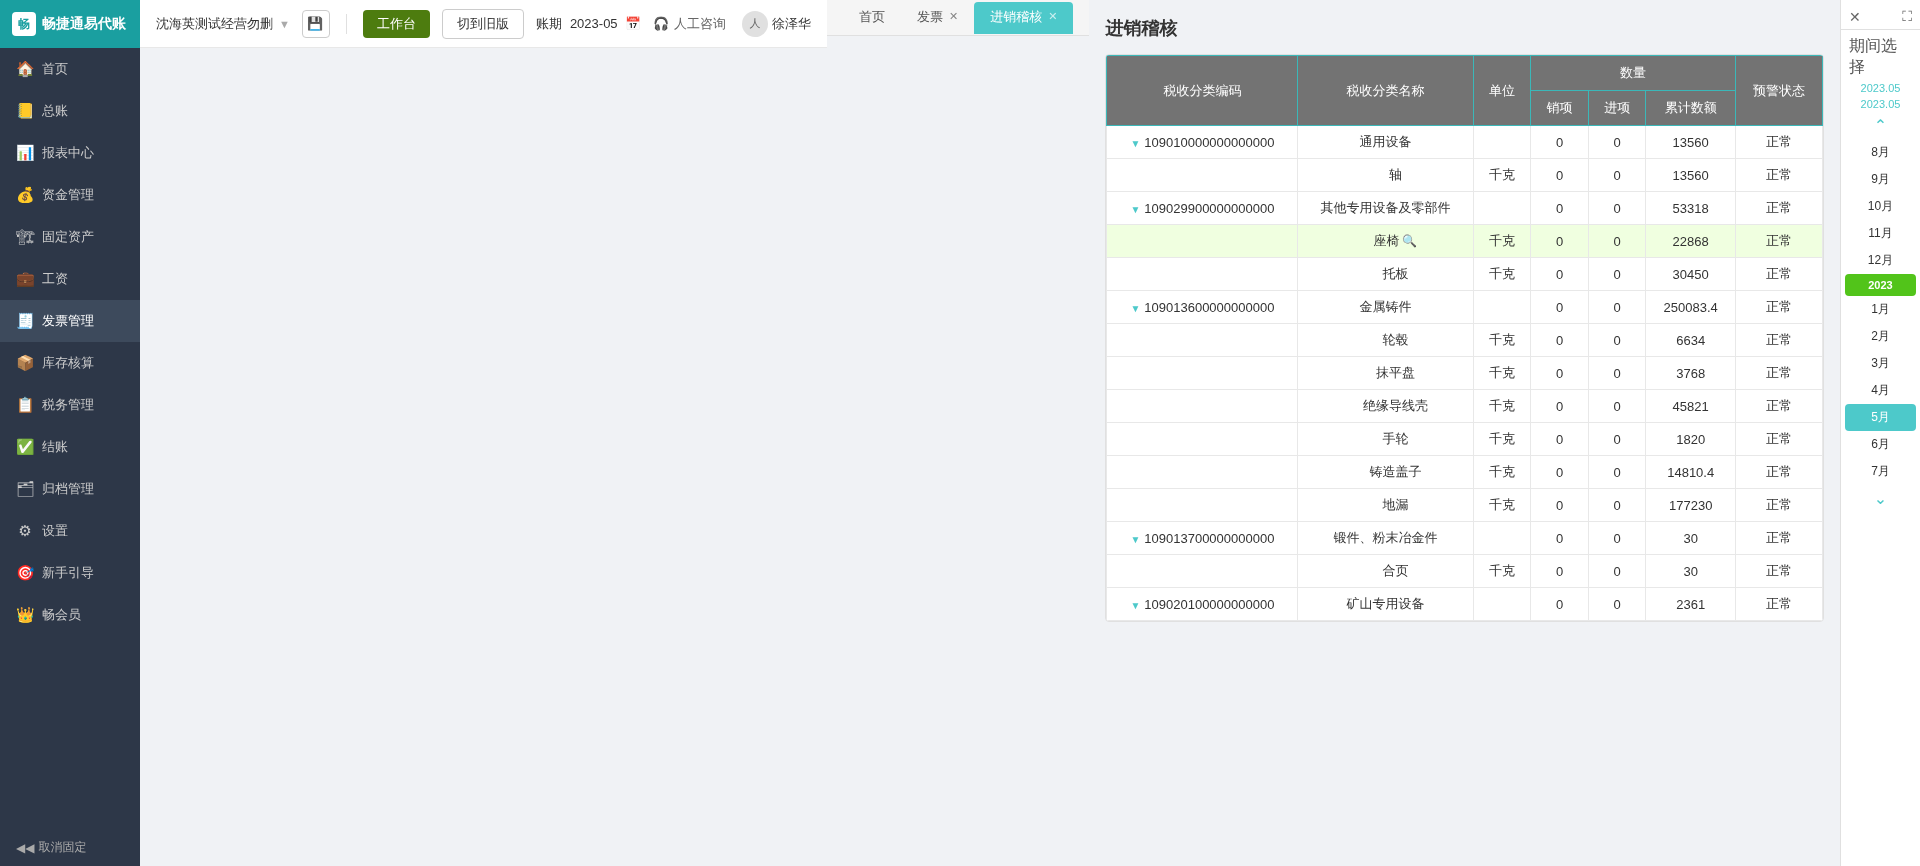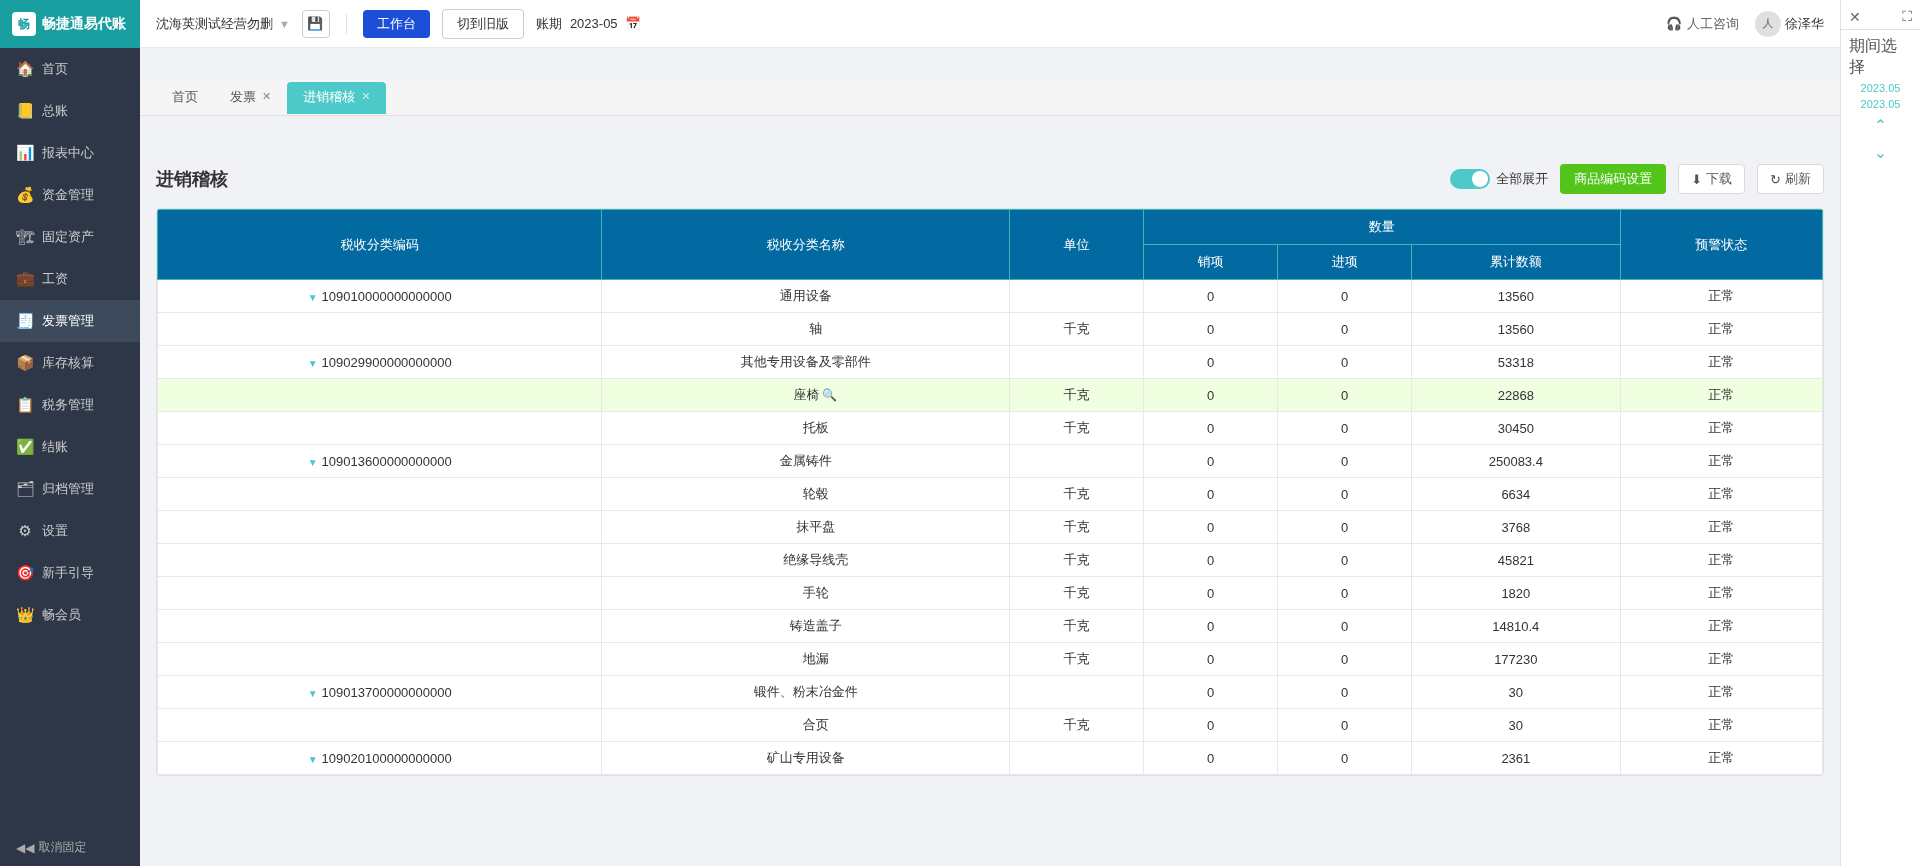--- a/index.html
+++ b/index.html
@@ -11,30 +11,30 @@
     
     .sidebar { width: 140px; background: #2d3748; color: #ccc; display: flex; flex-direction: column; flex-shrink: 0; }
     .sidebar-logo { background: #1a9fa0; color: #fff; padding: 10px 12px; font-size: 14px; font-weight: bold; display: flex; align-items: center; gap: 6px; height: 48px; }
     .sidebar-logo-icon { width: 24px; height: 24px; background: #fff; border-radius: 4px; display: flex; align-items: center; justify-content: center; color: #1a9fa0; font-size: 12px; font-weight: bold; }
     .sidebar-item { display: flex; align-items: center; gap: 8px; padding: 12px 16px; cursor: pointer; color: #ccc; font-size: 13px; }
     .sidebar-item.active { background: #3d4a5c; color: #fff; }
     .sidebar-item-icon { width: 18px; text-align: center; font-size: 15px; }
     .sidebar-bottom { margin-top: auto; padding: 10px 16px; color: #aaa; font-size: 12px; display: flex; align-items: center; gap: 4px; cursor: pointer; }
 
     
-    .main-area { flex: 1; display: flex; flex-direction: column; overflow: hidden; gap: 32px; }
+    .main-area { flex: 1; display: flex; flex-direction: row; overflow: hidden; }
 
     
     .topbar { background: #fff; height: 48px; display: flex; align-items: center; padding: 0 16px; border-bottom: 1px solid #e8e8e8; gap: 12px; }
     .topbar-company { display: flex; align-items: center; gap: 6px; color: #333; font-size: 13px; }
     .topbar-company-name { font-weight: 500; }
     .topbar-separator { width: 1px; height: 20px; background: #e0e0e0; margin: 0 4px; }
     .topbar-save-icon { width: 28px; height: 28px; border: 1px solid #ccc; border-radius: 4px; display: flex; align-items: center; justify-content: center; cursor: pointer; color: #666; }
     .topbar-btn { padding: 5px 14px; border-radius: 4px; border: none; cursor: pointer; font-size: 13px; }
-    .topbar-btn-primary { background: #1d4ed8; color: #fff; }
+    .topbar-btn-primary { background: #4d7c0f; color: #fff; }
     .topbar-btn-outline { background: #fff; border: 1px solid #ccc; color: #333; }
     .topbar-period { display: flex; align-items: center; gap: 4px; font-size: 13px; color: #333; }
     .topbar-right { margin-left: auto; display: flex; align-items: center; gap: 16px; }
     .topbar-help { display: flex; align-items: center; gap: 4px; color: #666; font-size: 13px; cursor: pointer; }
     .topbar-user { display: flex; align-items: center; gap: 4px; color: #333; font-size: 13px; cursor: pointer; }
     .user-avatar { width: 26px; height: 26px; border-radius: 50%; background: #e0e0e0; display: flex; align-items: center; justify-content: center; font-size: 11px; color: #666; }
 
     
     .tabs-bar { background: #f5f5f5; border-bottom: 1px solid #e0e0e0; display: flex; align-items: center; padding: 0 16px; height: 36px; gap: 0; }
     .tab-item { padding: 6px 16px; font-size: 13px; cursor: pointer; color: #555; display: flex; align-items: center; gap: 6px; border-bottom: 2px solid transparent; }
@@ -49,21 +49,21 @@
     .page-title { font-size: 18px; font-weight: bold; color: #333; }
     .page-actions { display: flex; align-items: center; gap: 12px; }
     .toggle-switch { display: flex; align-items: center; gap: 6px; font-size: 13px; }
     .toggle-track { width: 40px; height: 20px; background: #4dc9ca; border-radius: 10px; position: relative; cursor: pointer; }
     .toggle-thumb { width: 16px; height: 16px; background: #fff; border-radius: 50%; position: absolute; top: 2px; right: 2px; }
     .btn-green { background: #52c41a; color: #fff; border: none; border-radius: 4px; padding: 6px 14px; cursor: pointer; font-size: 13px; }
     .btn-icon { background: #fff; border: 1px solid #d9d9d9; border-radius: 4px; padding: 5px 12px; cursor: pointer; font-size: 13px; color: #555; display: flex; align-items: center; gap: 4px; }
 
     
     .data-table { width: 100%; border-collapse: collapse; font-size: 13px; }
-    .data-table th { background: #0369a1; color: #fff; padding: 8px 12px; text-align: center; border: 1px solid #3bb8b9; font-weight: 500; }
+    .data-table th { background: #737373; color: #fff; padding: 8px 12px; text-align: center; border: 1px solid #3bb8b9; font-weight: 500; }
     .data-table td { padding: 7px 12px; border: 1px solid #e8e8e8; text-align: center; background: #fff; }
     .data-table tr.highlight td { background: #f0ffe0; }
     .table-wrapper { border: 1px solid #e0e0e0; border-radius: 4px; overflow: hidden; }
     .td-left { text-align: left; }
     .collapse-icon { color: #4dc9ca; font-size: 10px; margin-right: 4px; cursor: pointer; }
     .search-icon-sm { color: #aaa; font-size: 12px; cursor: pointer; }
 
     
     .right-panel { width: 80px; background: #fff; border-left: 1px solid #e0e0e0; display: flex; flex-direction: column; flex-shrink: 0; }
     .right-panel-header { display: flex; align-items: center; justify-content: space-between; padding: 8px 8px 4px; border-bottom: 1px solid #e0e0e0; }
@@ -188,37 +188,20 @@
       <div class="tab-item active">
         <span>进销稽核</span>
         <span class="tab-close">✕</span>
       </div>
     </div>
 
     <div class="page-content">
 
       <div class="page-header">
         <h1 class="page-title">进销稽核</h1>
-        <div class="page-actions">
-          <div class="toggle-switch">
-            <div class="toggle-track">
-              <div class="toggle-thumb"></div>
-            </div>
-            <span>全部展开</span>
-          </div>
-          <button class="btn-green">商品编码设置</button>
-          <button class="btn-icon">
-            <span>⬇</span>
-            <span>下载</span>
-          </button>
-          <button class="btn-icon">
-            <span>↻</span>
-            <span>刷新</span>
-          </button>
-        </div>
       </div>
 
       <div class="table-wrapper">
         <table class="data-table">
           <thead>
             <tr>
               <th rowspan="2">税收分类编码</th>
               <th rowspan="2">税收分类名称</th>
               <th rowspan="2">单位</th>
               <th colspan="3">数量</th>
@@ -404,15 +387,30 @@
 
   <div class="right-panel">
     <div class="right-panel-header">
       <span class="right-panel-close">✕</span>
       <span class="right-panel-expand">⛶</span>
     </div>
     <div class="period-label">期间选择</div>
     <div style="padding: 2px 4px; font-size: 11px; color: #4dc9ca; text-align:center;">2023.05</div>
     <div style="padding: 2px 4px; font-size: 11px; color: #4dc9ca; text-align:center;">2023.05</div>
     <div class="nav-arrow">⌃</div>
+    <div id="month-list">
+        <div class="period-item">8月</div>
+        <div class="period-item">9月</div>
+        <div class="period-item">10月</div>
+        <div class="period-item">11月</div>
+        <div class="period-item">12月</div>
+        <div class="period-item year-label">2023</div>
+        <div class="period-item">1月</div>
+        <div class="period-item">2月</div>
+        <div class="period-item">3月</div>
+        <div class="period-item">4月</div>
+        <div class="period-item active">5月</div>
+        <div class="period-item">6月</div>
+        <div class="period-item">7月</div>
+      </div>
     <div class="nav-arrow">⌄</div>
   </div>
 </div>
 
 </body></html>

